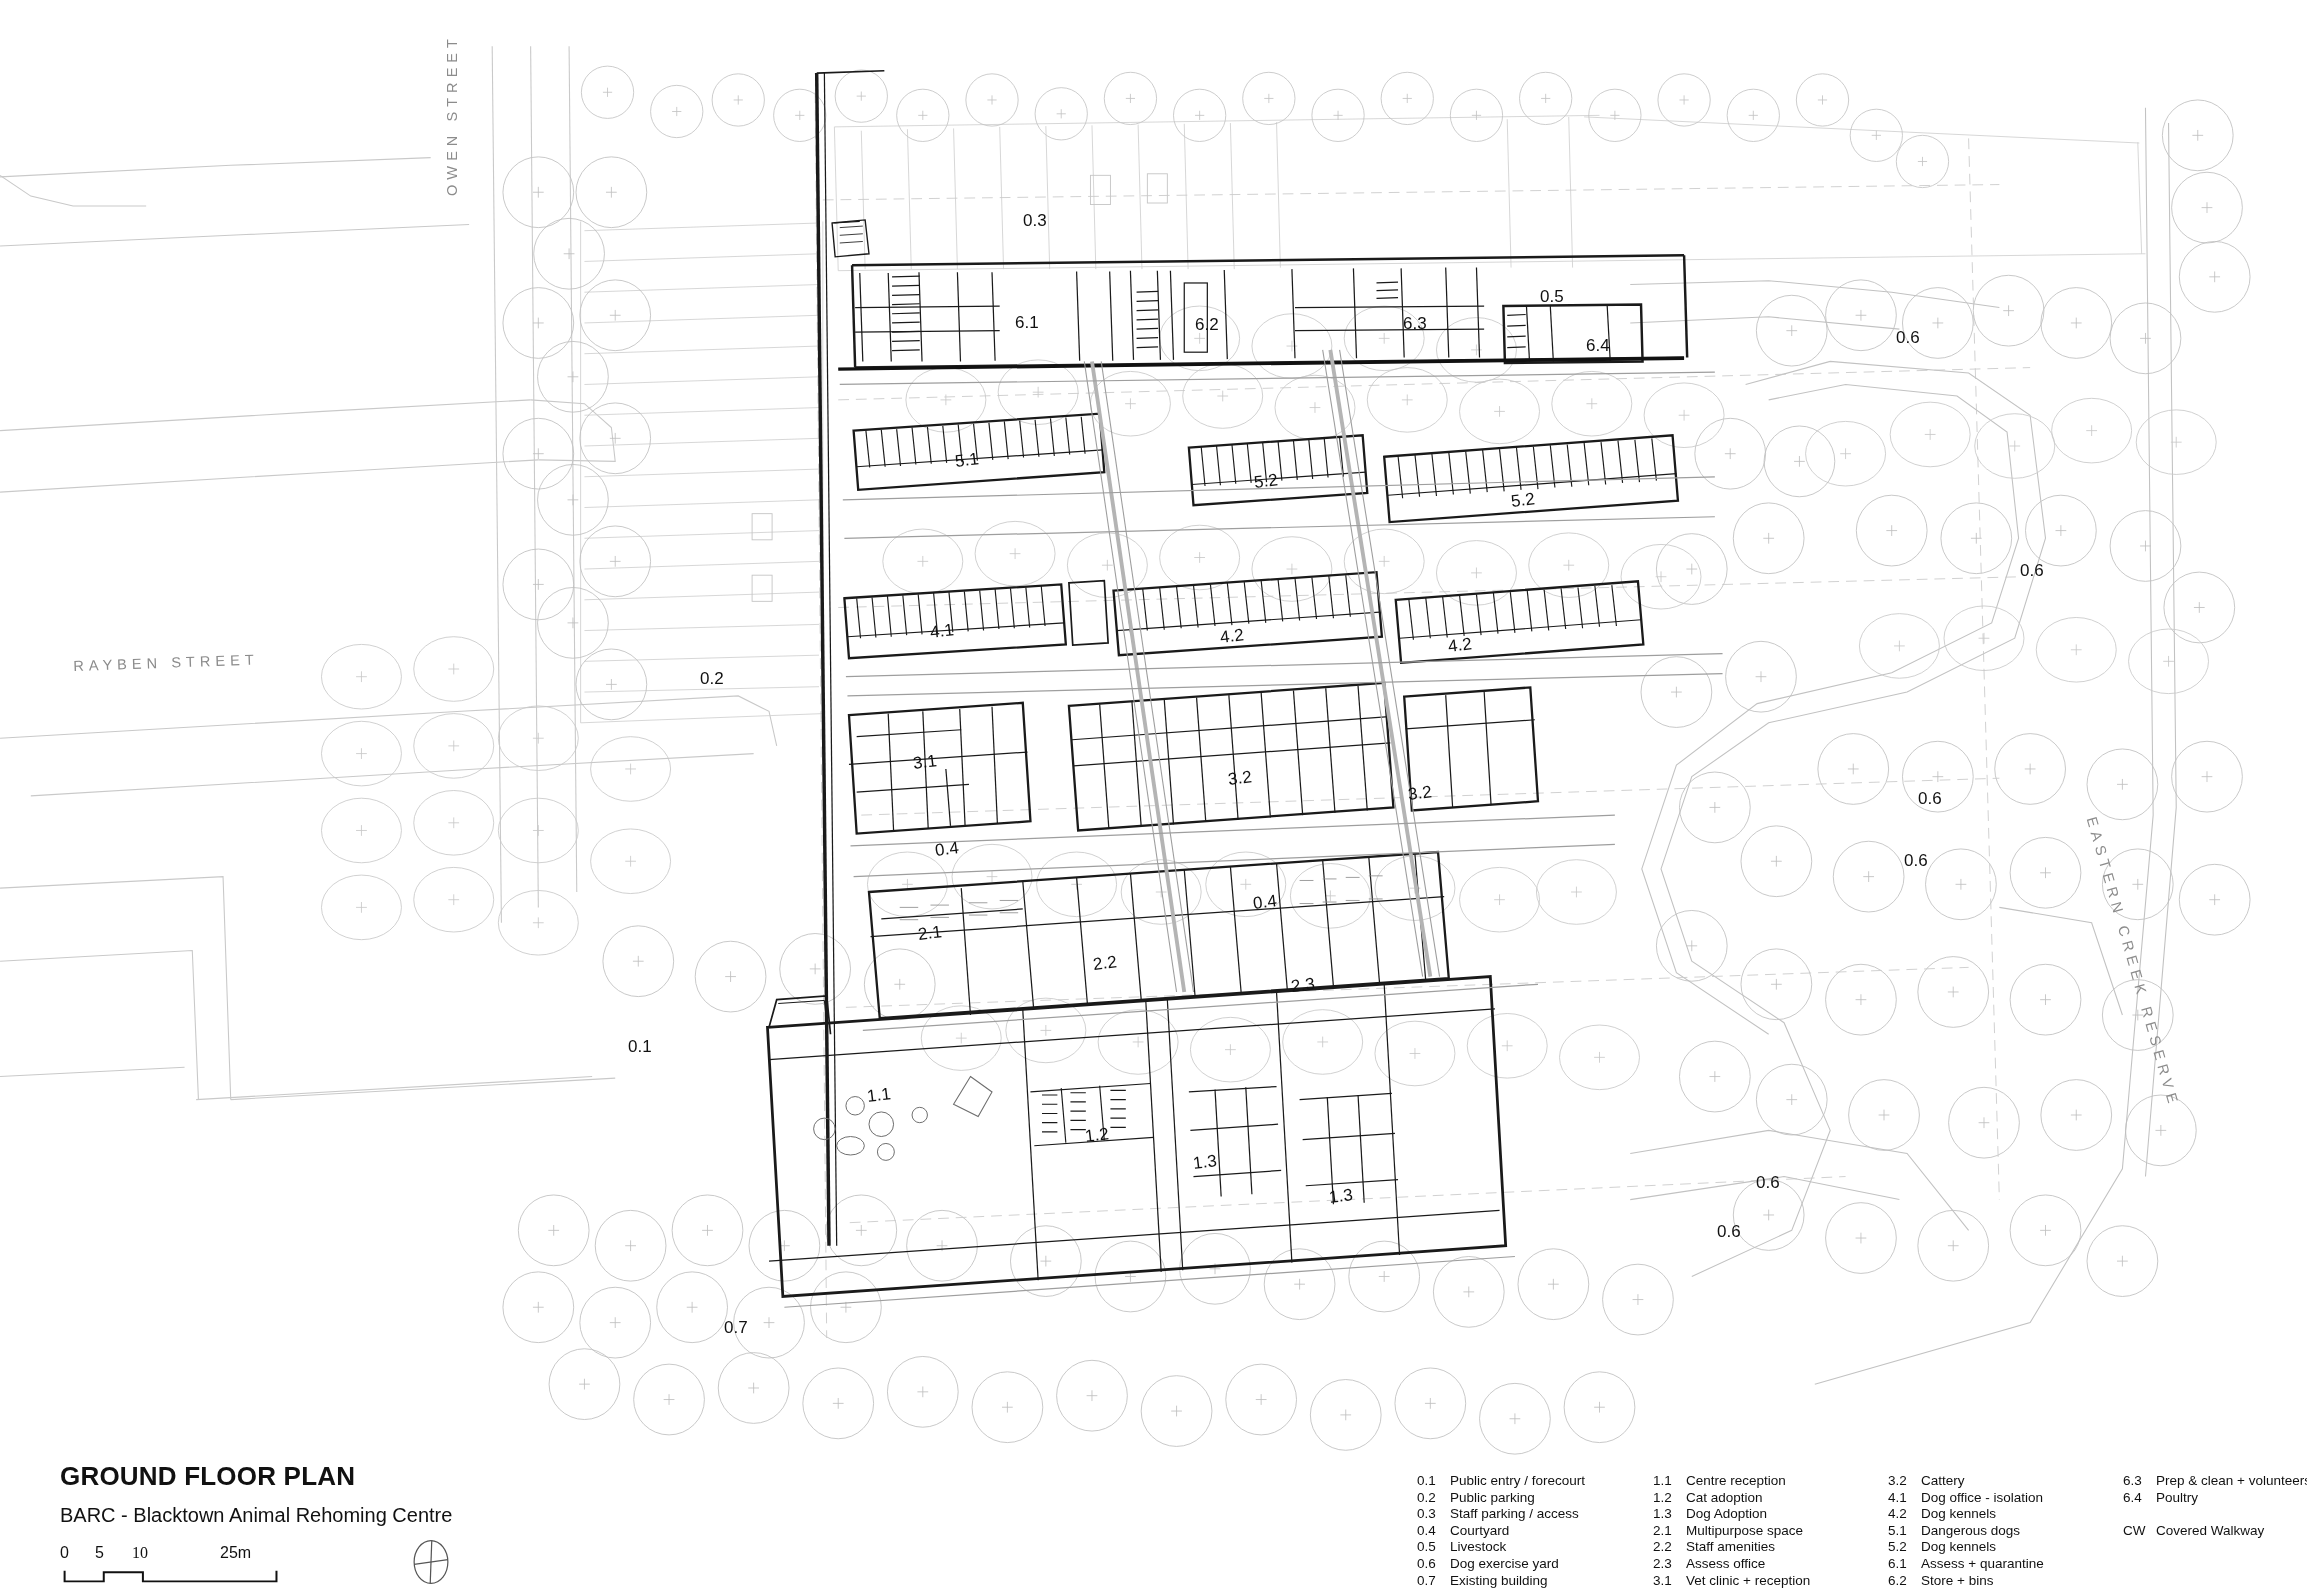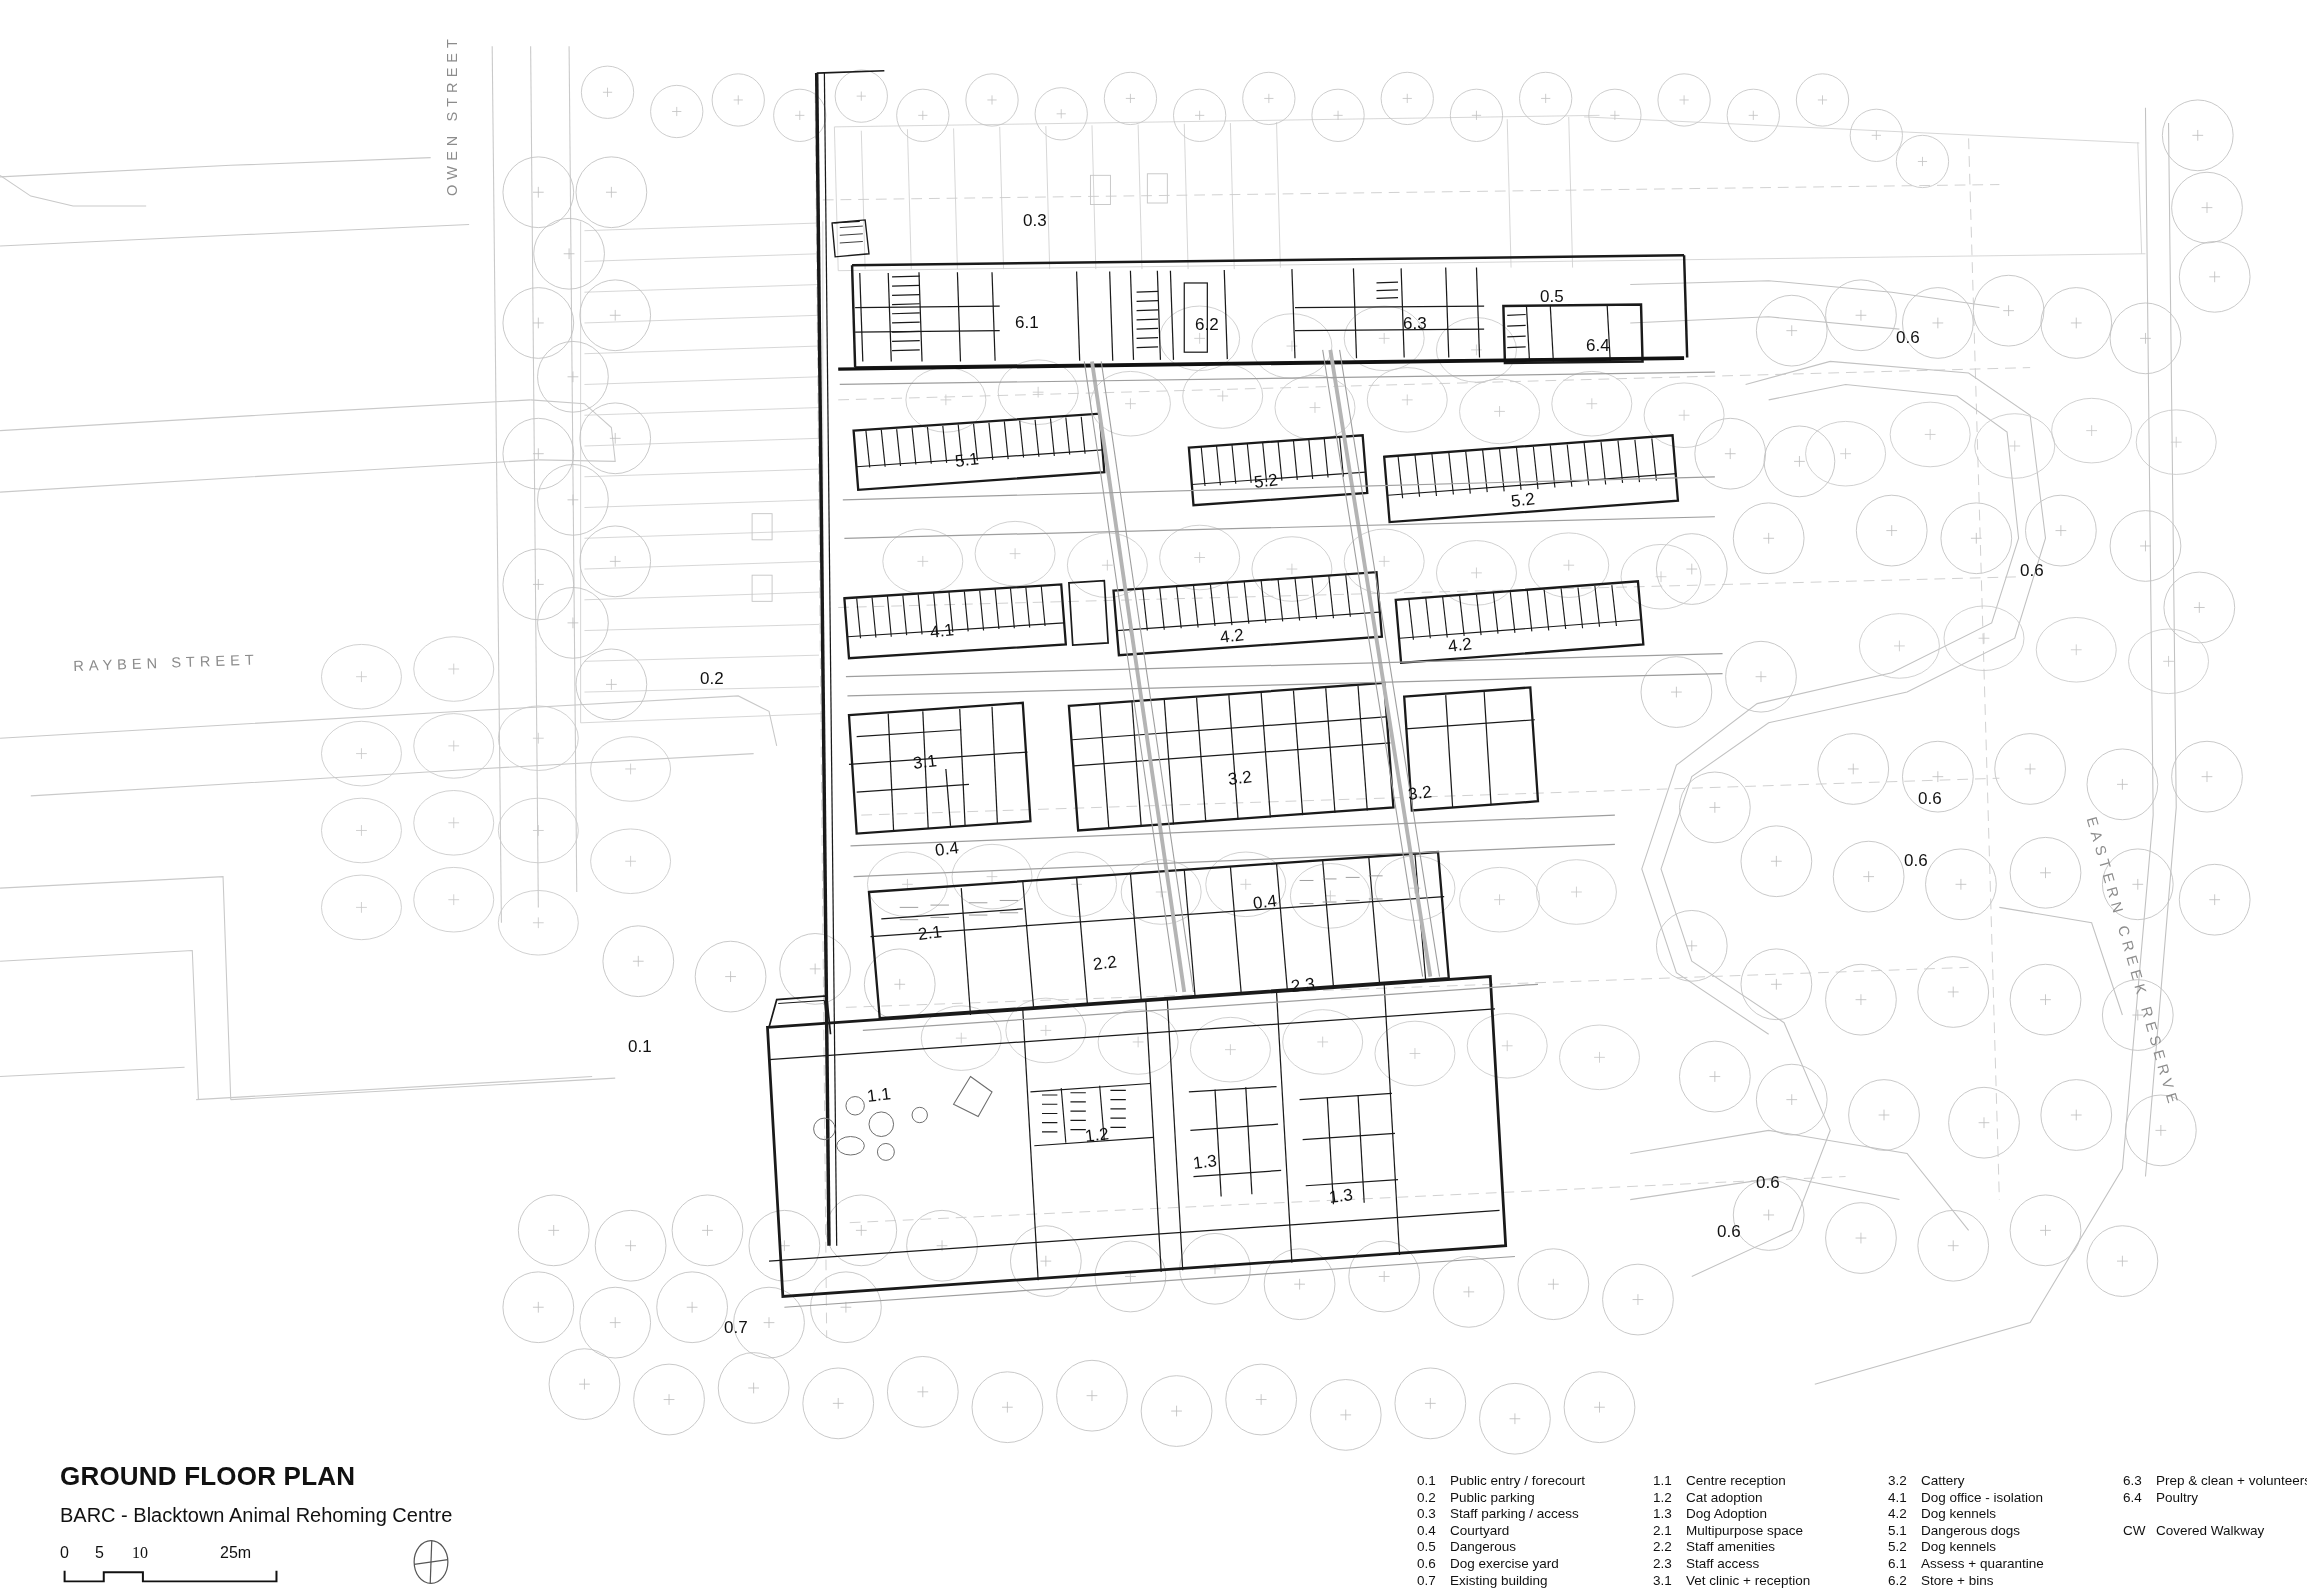--- a/index.html
+++ b/index.html
@@ -744,21 +744,21 @@
     <div class="row">
       <span class="key">0.3</span>
       <span class="txt">Staff parking / access</span>
     </div>
     <div class="row">
       <span class="key">0.4</span>
       <span class="txt">Courtyard</span>
     </div>
     <div class="row">
       <span class="key">0.5</span>
-      <span class="txt">Dangerous</span>
+      <span class="txt">Livestock</span>
     </div>
     <div class="row">
       <span class="key">0.6</span>
       <span class="txt">Dog exercise yard</span>
     </div>
     <div class="row">
       <span class="key">0.7</span>
       <span class="txt">Existing building</span>
     </div>
   </div>
@@ -778,21 +778,21 @@
     <div class="row">
       <span class="key">2.1</span>
       <span class="txt">Multipurpose space</span>
     </div>
     <div class="row">
       <span class="key">2.2</span>
       <span class="txt">Staff amenities</span>
     </div>
     <div class="row">
       <span class="key">2.3</span>
-      <span class="txt">Staff access</span>
+      <span class="txt">Assess office</span>
     </div>
     <div class="row">
       <span class="key">3.1</span>
       <span class="txt">Vet clinic + reception</span>
     </div>
   </div>
 <div class="legend" id="legend-col-3">
     <div class="row">
       <span class="key">3.2</span>
       <span class="txt">Cattery</span>

